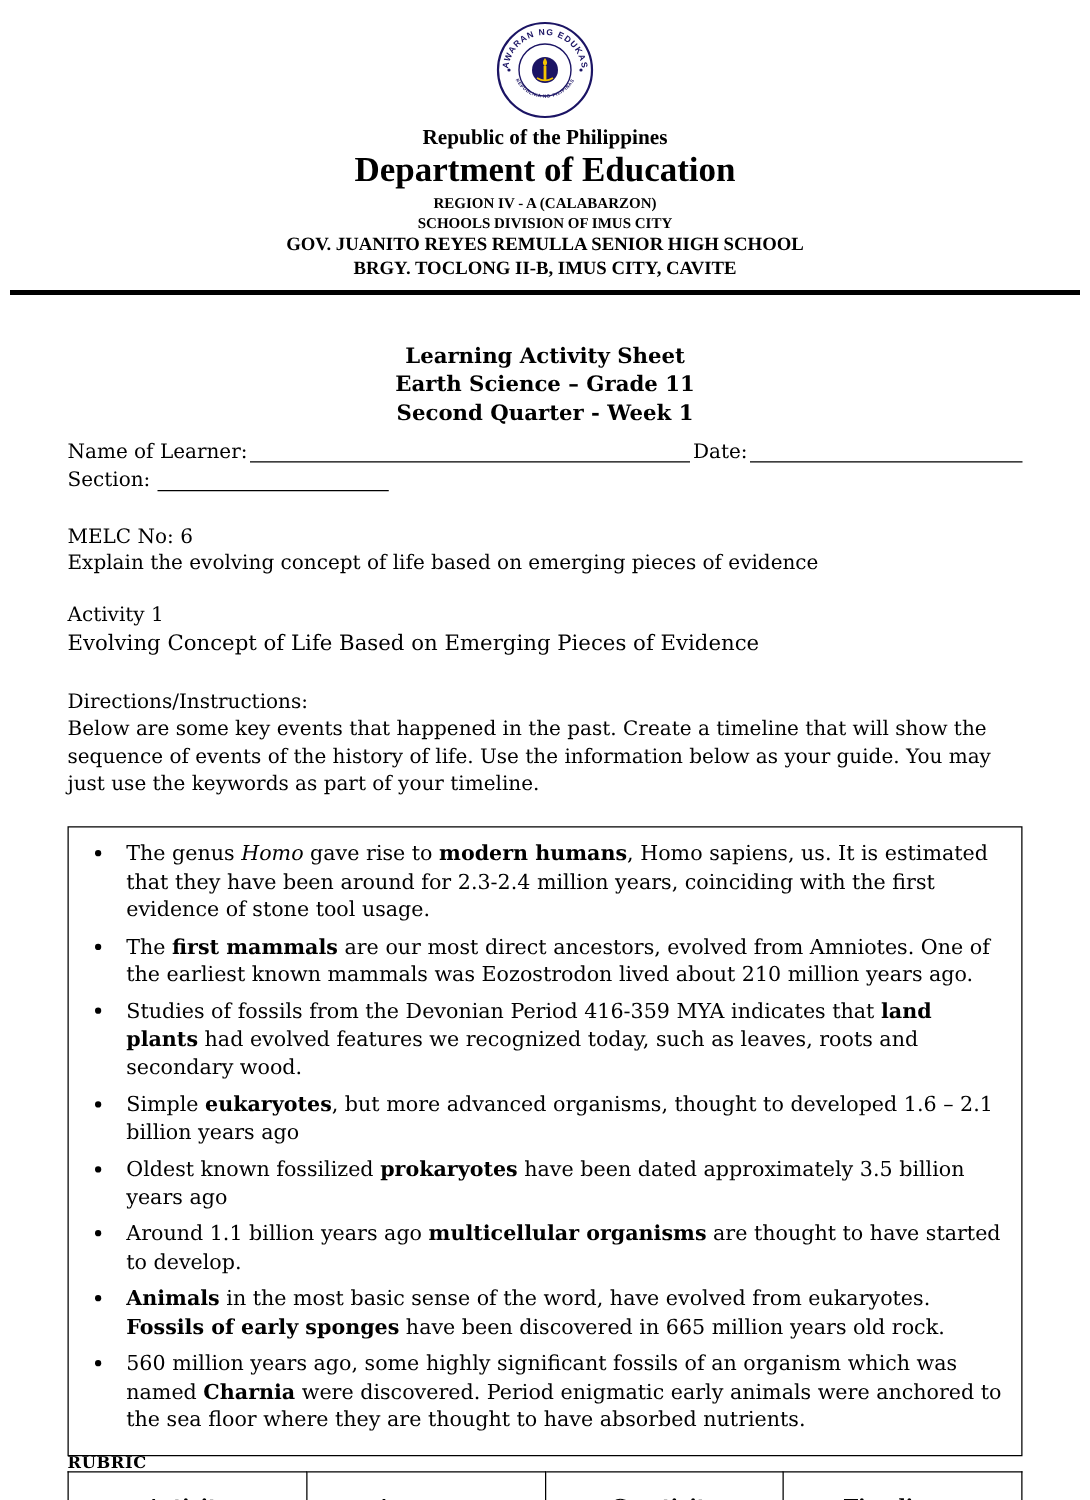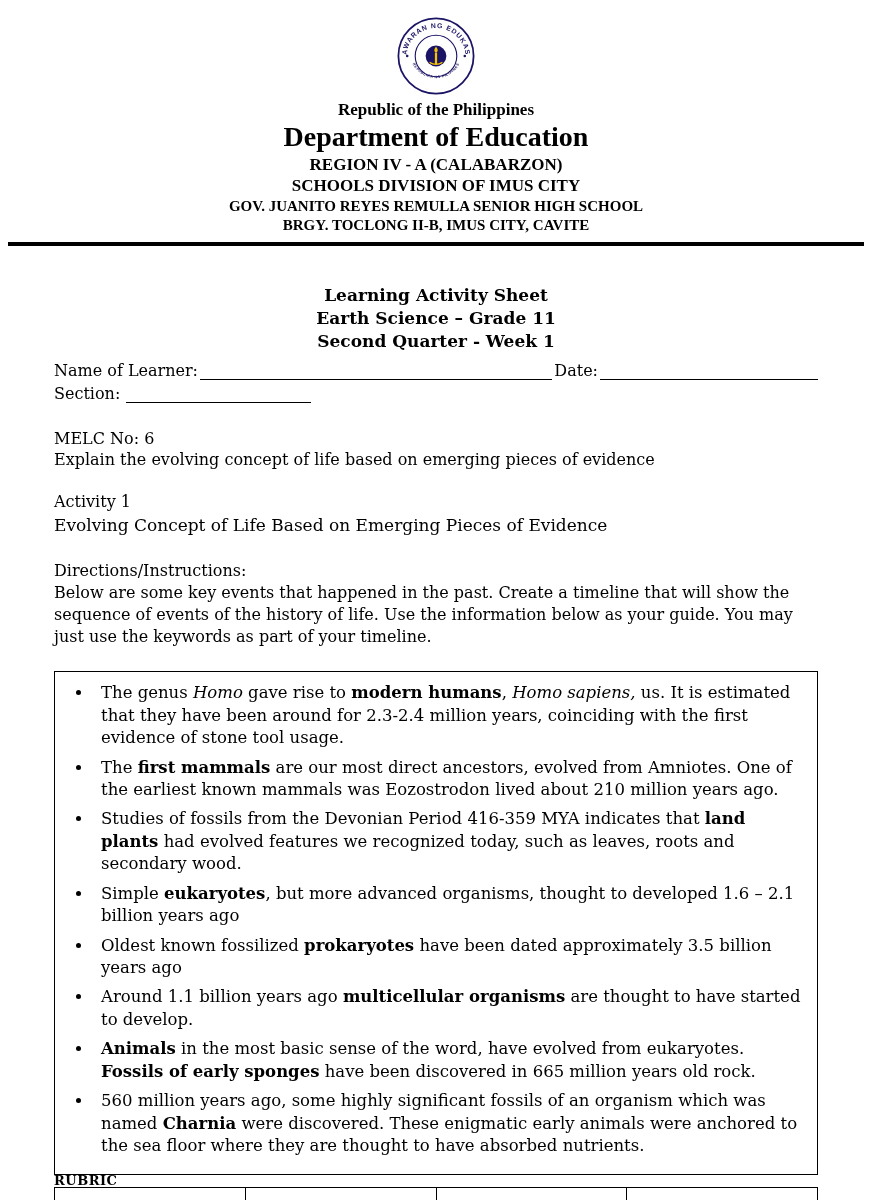--- a/index.html
+++ b/index.html
@@ -10,21 +10,21 @@
     font-family: "DejaVu Serif", serif;
     color: #000;
   }
   .page { width: 872px; padding-top: 16px; }
 
   
   .letterhead { text-align: center; }
   .seal-wrap { display: flex; justify-content: center; margin-bottom: 4px; }
   .republic { font-family: "Liberation Serif", serif; font-weight: bold; font-size: 17px; margin: 2px 0 0; }
   .dept { font-family: "Liberation Serif", serif; font-weight: bold; font-size: 28px; margin: 1px 0 2px; }
-  .hdr-sm { font-family: "Liberation Serif", serif; font-weight: bold; font-size: 17px; margin: 1px 0; }
+  .hdr-sm { font-family: "Liberation Serif", serif; font-weight: bold; font-size: 12px; margin: 1px 0; }
   .hdr-md { font-family: "Liberation Serif", serif; font-weight: bold; font-size: 15px; margin: 2px 0; }
   .rule { border: 0; border-top: 4px solid #000; margin: 8px 8px 0 8px; }
 
   
   .content { padding: 0 54px; }
   .title-block { text-align: center; font-weight: bold; font-size: 17px; line-height: 1.35; margin-top: 38px; }
 
   .form-line { display: flex; align-items: flex-end; font-size: 16px; margin-top: 8px; }
   .blank { display: inline-block; border-bottom: 1.3px solid #000; height: 17px; }
   .blank.grow { flex: 1 1 auto; margin: 0 2px; }
@@ -139,28 +139,28 @@
     </div>
 
     <div class="activity-label">Activity 1</div>
     <div class="activity-title">Evolving Concept of Life Based on Emerging Pieces of Evidence</div>
 
     <div class="directions-label">Directions/Instructions:</div>
     <div class="directions-text">Below are some key events that happened in the past. Create a timeline that will show the sequence of events of the history of life. Use the information below as your guide. You may just use the keywords as part of your timeline.</div>
 
     <div class="events-box">
       <ul>
-          <li><span>The genus </span><span style="font-style: italic;">Homo</span><span> gave rise to </span><span style="font-weight: bold;">modern humans</span><span>, </span><span style="font-style: italic;">Homo sapiens,</span><span> us. It is estimated that they have been around for 2.3-2.4 million years, coinciding with the first evidence of stone tool usage.</span></li>
+          <li><span>The genus </span><span style="font-style: italic;">Homo</span><span> gave rise to </span><span style="font-weight: bold;">modern humans</span><span>, </span><span style="">Homo sapiens,</span><span> us. It is estimated that they have been around for 2.3-2.4 million years, coinciding with the first evidence of stone tool usage.</span></li>
           <li><span>The </span><span style="font-weight: bold;">first mammals</span><span> are our most direct ancestors, evolved from Amniotes. One of the earliest known mammals was Eozostrodon lived about 210 million years ago.</span></li>
           <li><span>Studies of fossils from the Devonian Period 416-359 MYA indicates that </span><span style="font-weight: bold;">land plants</span><span> had evolved features we recognized today, such as leaves, roots and secondary wood.</span></li>
           <li><span>Simple </span><span style="font-weight: bold;">eukaryotes</span><span>, but more advanced organisms, thought to developed 1.6 – 2.1 billion years ago</span></li>
           <li><span>Oldest known fossilized </span><span style="font-weight: bold;">prokaryotes</span><span> have been dated approximately 3.5 billion years ago</span></li>
           <li><span>Around 1.1 billion years ago </span><span style="font-weight: bold;">multicellular organisms</span><span> are thought to have started to develop.</span></li>
           <li><span style="font-weight: bold;">Animals</span><span> in the most basic sense of the word, have evolved from eukaryotes. </span><span style="font-weight: bold;">Fossils of early sponges</span><span> have been discovered in 665 million years old rock.</span></li>
-          <li><span>560 million years ago, some highly significant fossils of an organism which was named </span><span style="font-weight: bold;">Charnia</span><span> were discovered. These enigmatic early animals were anchored to the sea floor where they are thought to have absorbed nutrients.</span></li>
+          <li><span>560 million years ago, some highly significant fossils of an organism which was named </span><span style="font-weight: bold;">Charnia</span><span> were discovered. Period enigmatic early animals were anchored to the sea floor where they are thought to have absorbed nutrients.</span></li>
         </ul>
     </div>
 
     <div class="rubric-label">RUBRIC</div>
     <table class="rubric">
       <tbody>
           <tr>
         <th>Activity</th>
         <th>Accuracy</th>
         <th>Creativity</th>

